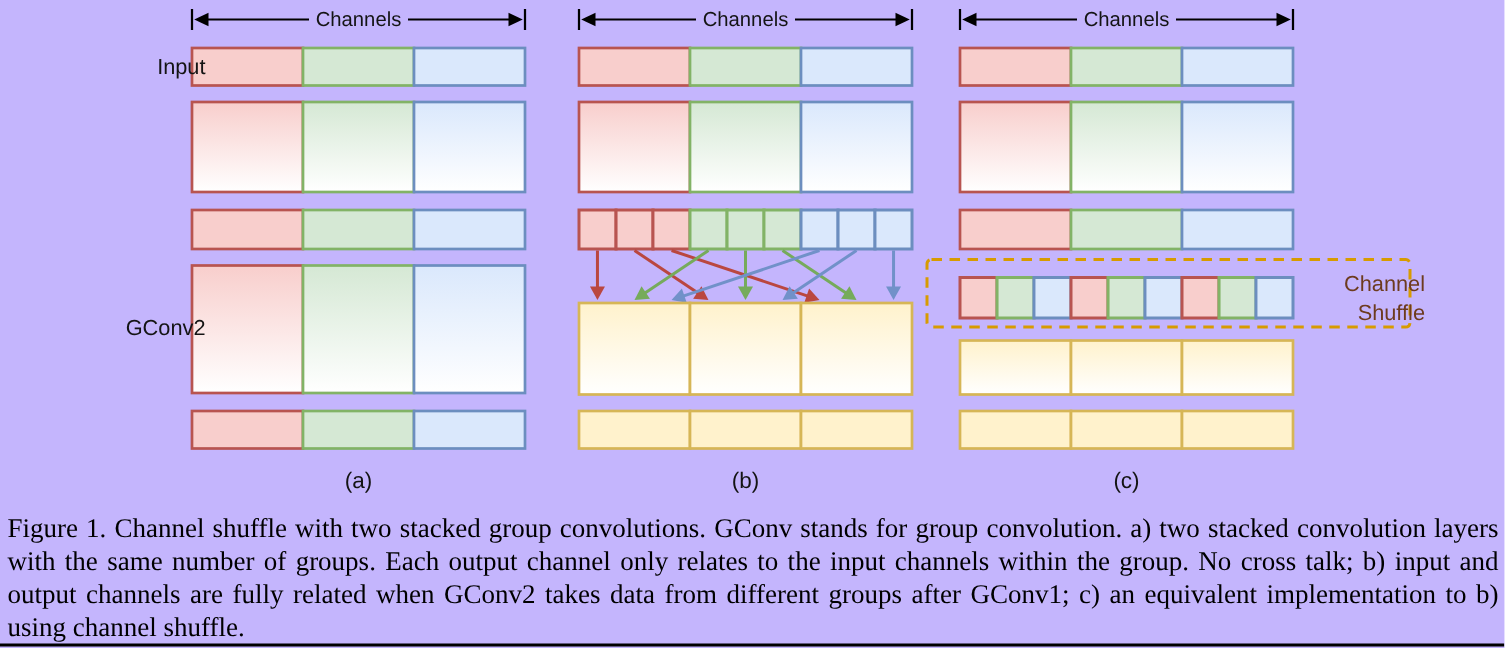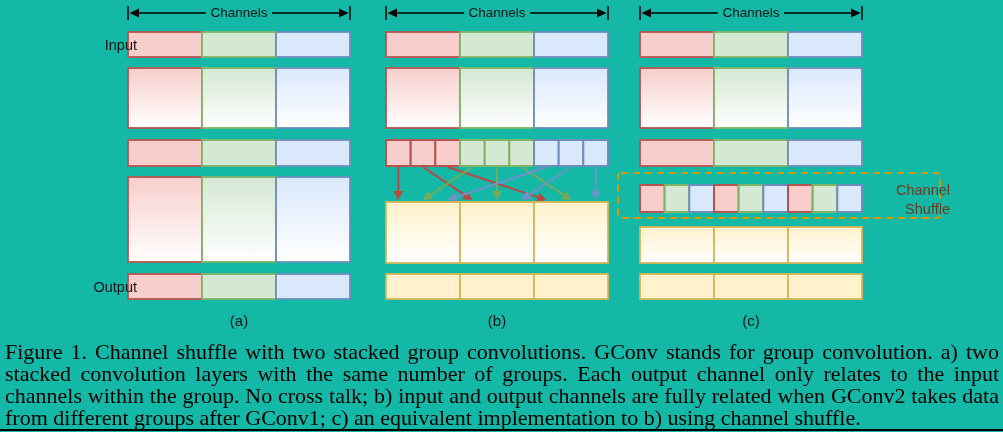--- a/index.html
+++ b/index.html
@@ -1,28 +1,28 @@
 <!DOCTYPE html>
 <html><head>
 <meta charset="utf-8">
 <style>
   html,body{margin:0;padding:0;background:#ffffff;}
-  #screen{position:relative;width:1003px;height:432px;background:#14b8a6;
+  #screen{position:relative;width:1003px;height:432px;background:#c4b5fd;
           font-family:"Liberation Sans",sans-serif;overflow:hidden;}
   #diagram-svg{position:absolute;left:0;top:0;}
   .row-label{position:absolute;left:25px;width:112px;height:20px;line-height:20px;
              text-align:right;font-size:14.5px;color:#141414;}
   .channels-label{position:absolute;top:5px;width:222px;text-align:center;
                   font-size:13.5px;color:#141414;}
   .panel-label{position:absolute;top:312px;width:222px;text-align:center;
                font-size:15px;color:#141414;}
   .shuffle-label{position:absolute;left:872px;top:181px;width:78px;
                  text-align:right;font-size:14.5px;line-height:19px;font-weight:400;}
   .caption{position:absolute;left:5px;top:341px;width:994px;color:#000;
-           font-family:"Liberation Serif",serif;font-size:22px;line-height:22px;
+           font-family:"Liberation Serif",serif;font-size:18px;line-height:22px;
            text-align:justify;}
   .bottom-rule{position:absolute;left:0;top:429px;width:1003px;height:1.5px;background:#000;}
 </style>
 </head>
 <body>
 
 <div id="screen">
 
   <svg id="diagram-svg" width="1003" height="335">
       <defs>
@@ -146,21 +146,21 @@
         <rect x="714.0" y="274" width="74.0" height="25" fill="#FFF2CC" stroke="#D6B656" stroke-width="1.8"></rect>
         <rect x="788.0" y="274" width="74.0" height="25" fill="#FFF2CC" stroke="#D6B656" stroke-width="1.8"></rect>
       </g>
     </svg>
 
   <div class="channels-label" style="left:128px">Channels</div>
   <div class="channels-label" style="left:386px">Channels</div>
   <div class="channels-label" style="left:640px">Channels</div>
 
   <div class="row-label" style="top:35px">Input</div>
-  <div class="row-label" style="top:277px">Output</div>
+  <div class="row-label" style="top:209px">GConv2</div>
 
   <div class="panel-label" style="left:128px">(a)</div>
   <div class="panel-label" style="left:386px">(b)</div>
   <div class="panel-label" style="left:640px">(c)</div>
 
   <div class="shuffle-label" style="color: rgb(109, 59, 31);">Channel Shuffle</div>
 
   <div class="caption">Figure 1. Channel shuffle with two stacked group convolutions. GConv stands for group convolution. a) two stacked convolution layers with the same number of groups. Each output channel only relates to the input channels within the group. No cross talk; b) input and output channels are fully related when GConv2 takes data from different groups after GConv1; c) an equivalent implementation to b) using channel shuffle.</div>
 
   <div class="bottom-rule"></div>

